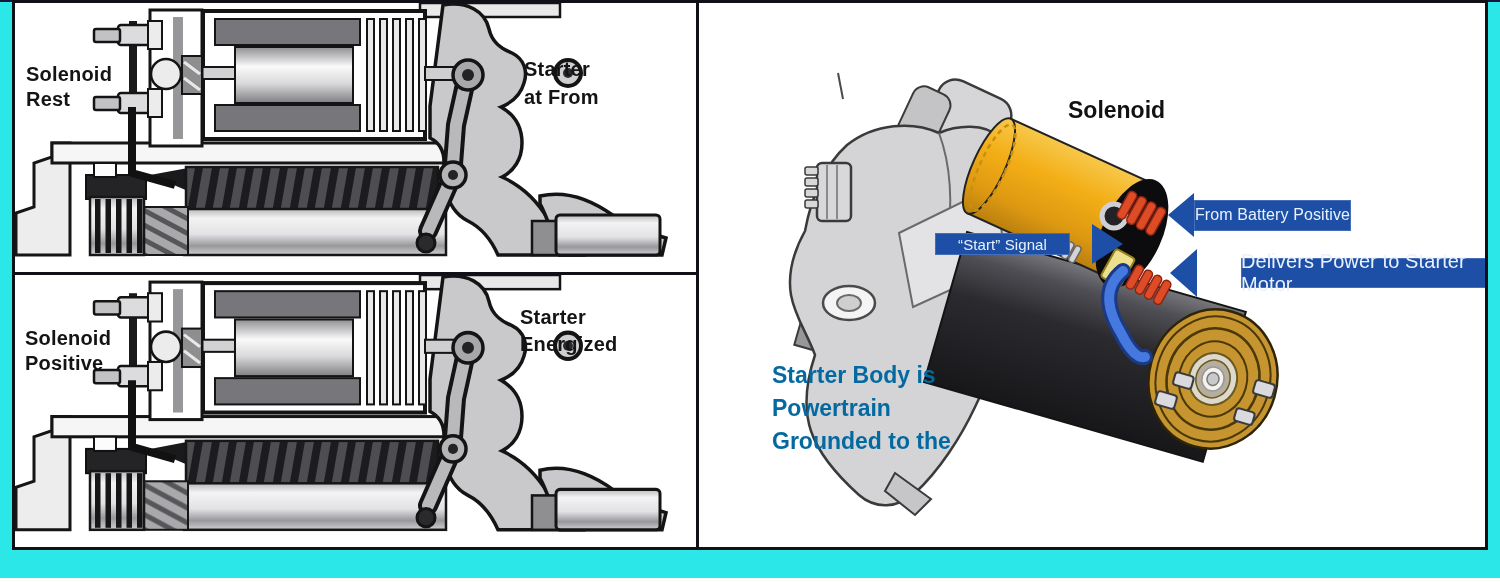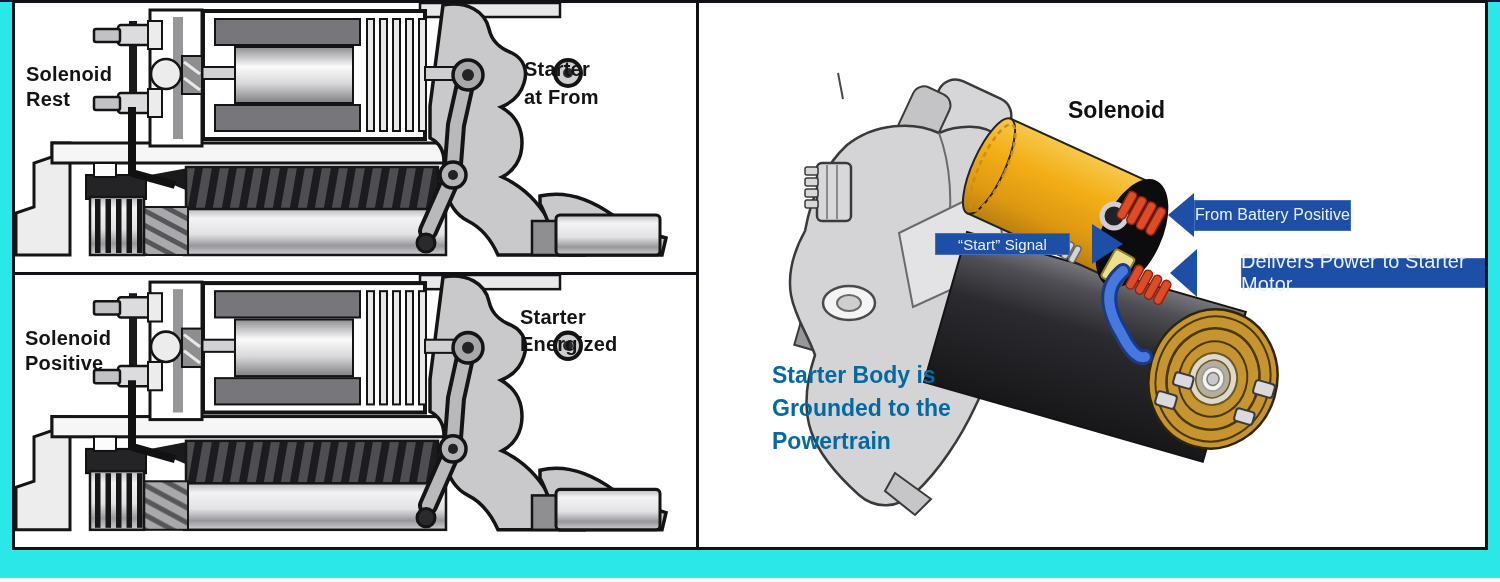--- a/index.html
+++ b/index.html
@@ -309,19 +309,19 @@
         <div class="ah"></div>
       </div>
 
       <div class="callout callout-power">
         <div class="ah"></div>
         <div class="ab">Delivers Power to Starter Motor</div>
       </div>
 
       <div class="ground-note">
         <span>Starter Body is</span>
+        <span>Powertrain</span>
         <span>Grounded to the</span>
-        <span>Powertrain</span>
       </div>
     </section>
 
   </div>
 </div>
 
 </body></html>

